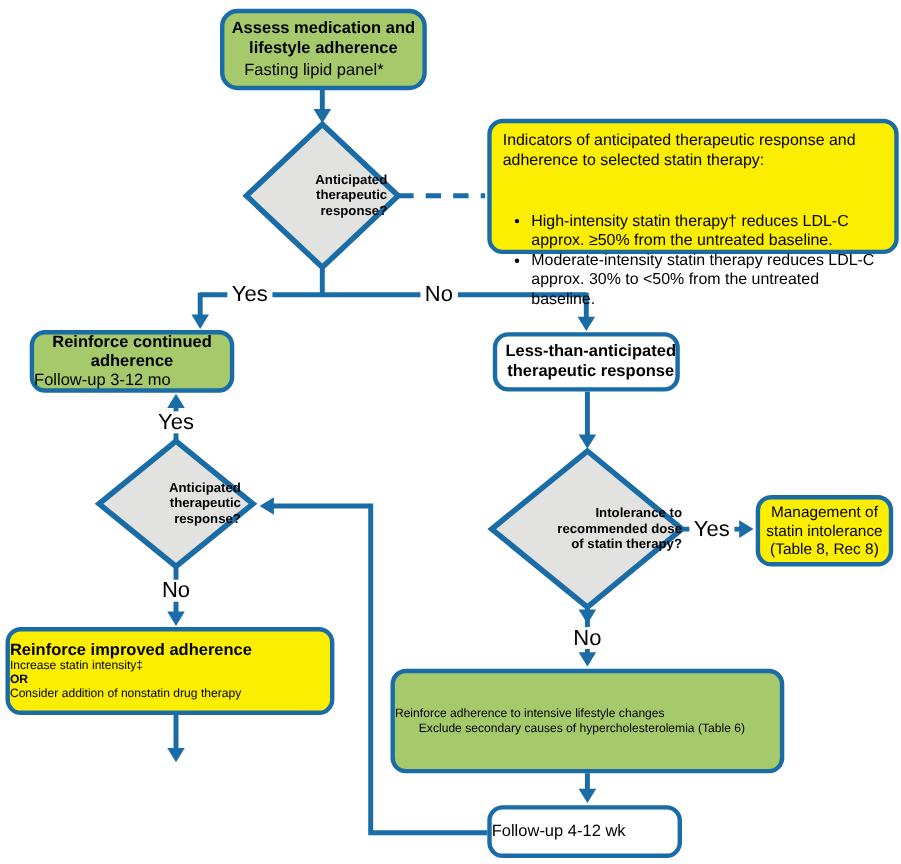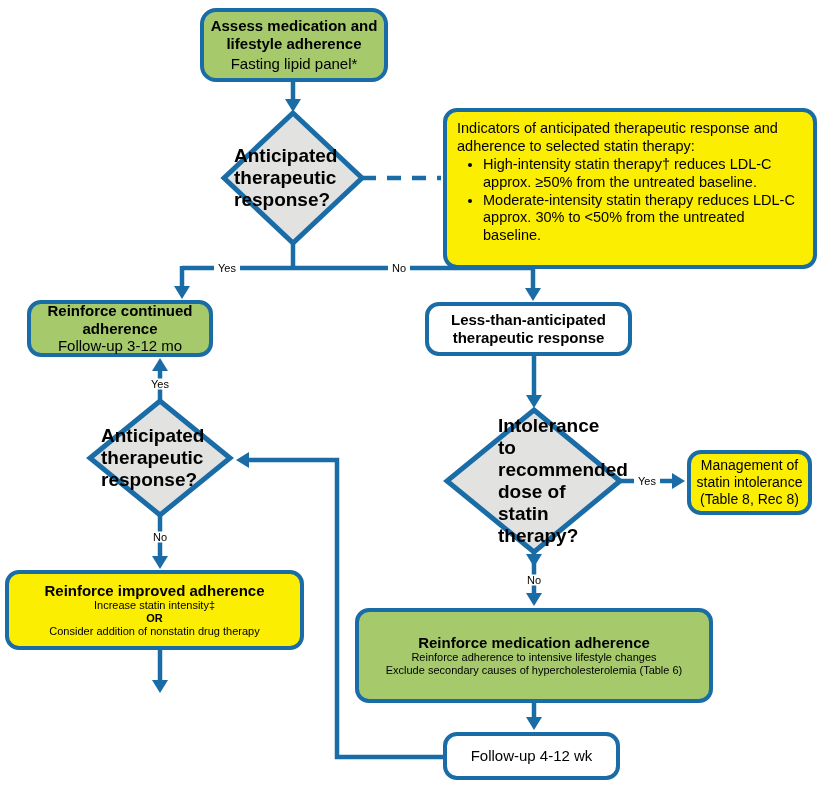--- a/index.html
+++ b/index.html
@@ -18,43 +18,43 @@
     overflow:hidden;
   }
   svg.layer{position:absolute;left:0;top:0;width:819px;height:785px;}
   .cline{stroke:var(--blue);stroke-width:4.5;fill:none;}
   .dline{stroke:var(--blue);stroke-width:4.5;fill:none;stroke-dasharray:14 11;}
   .arrow{fill:var(--blue);stroke:none;}
   .diamond{fill:var(--gray);stroke:var(--blue);stroke-width:5;}
   .box{
     position:absolute;box-sizing:border-box;
     border:4px solid var(--blue);border-radius:14px;
-    display:flex;flex-direction:column;justify-content:center;align-items:center;
+    display:flex;flex-direction:column;justify-content:center;align-items:flex-start;
     text-align:center;font-size:15px;line-height:1.18;
   }
   .box.green{background:var(--green);}
   .box.yellow{background:var(--yellow);}
   .box.white{background:#ffffff;}
   .bold{font-weight:bold;}
   .dtext{
     position:absolute;transform:translate(-50%,-50%);
-    font-weight:bold;font-size:19px;line-height:1.16;text-align:left;
+    font-weight:bold;font-size:12px;line-height:1.16;text-align:right;
   }
   .edge-label{
     position:absolute;transform:translate(-50%,-50%);
-    background:#ffffff;padding:0 4px;font-size:11px;line-height:1;
+    background:#ffffff;padding:0 4px;font-size:20px;line-height:1;
   }
   #box-info{
     justify-content:flex-start;align-items:flex-start;text-align:left;
     font-size:14.5px;line-height:1.22;padding:8px 10px;
   }
   #box-info ul{margin:1px 0 0 0;padding-left:26px;}
   #box-info li{margin:0;}
   #box-management{font-size:14px;line-height:1.2;padding:2px;}
-  .sub{margin-top:3px;}
+  .sub{margin-top:3px;margin-left:18px;}
   .tight{font-size:11px;}
 </style>
 </head>
 <body>
 
 <div id="canvas">
 
   <svg class="layer" viewBox="0 0 819 785">
 
     <path class="cline" d="M293,80 V100"></path>
@@ -88,51 +88,50 @@
     <polygon class="diamond" points="293,113 362,178 293,243 224,178"></polygon>
     <polygon class="diamond" points="160,401 230,458 160,515 90,458"></polygon>
     <polygon class="diamond" points="534,410 620,481 534,552 447,481"></polygon>
   </svg>
 
   <div class="box green" id="box-assess" style="left:200px;top:8px;width:188px;height:74px;border-radius:16px;">
     <div class="bold">Assess medication and lifestyle adherence</div>
     <div class="sub">Fasting lipid panel*</div>
   </div>
 
-  <div class="box yellow" id="box-info" style="left:443px;top:108px;width:374px;height:161px;">
+  <div class="box yellow" id="box-info" style="left:443px;top:108px;width:374px;height:123px;gap:37px;">
     <div>Indicators of anticipated therapeutic response and adherence to selected statin therapy:</div>
     <ul>
       <li>High-intensity statin therapy† reduces LDL-C approx. ≥50% from the untreated baseline.</li>
       <li>Moderate-intensity statin therapy reduces LDL-C approx. 30% to &lt;50% from the untreated baseline.</li>
     </ul>
   </div>
 
   <div class="box green" id="box-reinforce-continued" style="left:27px;top:300px;width:186px;height:57px;">
     <div class="bold">Reinforce continued adherence</div>
     <div>Follow-up 3-12 mo</div>
   </div>
 
-  <div class="box white" id="box-less-than" style="left:425px;top:302px;width:207px;height:54px;">
+  <div class="box white" id="box-less-than" style="left:448px;top:302px;width:170px;height:54px;">
     <div class="bold" style="width:170px;">Less-than-anticipated therapeutic response</div>
   </div>
 
   <div class="box yellow" id="box-management" style="left:687px;top:450px;width:125px;height:65px;">
     <div>Management of statin intolerance (Table 8, Rec 8)</div>
   </div>
 
   <div class="box yellow" id="box-reinforce-improved" style="left:5px;top:570px;width:299px;height:80px;">
     <div class="bold">Reinforce improved adherence</div>
     <div class="tight">Increase statin intensity‡</div>
     <div class="bold tight">OR</div>
     <div class="tight">Consider addition of nonstatin drug therapy</div>
   </div>
 
 
   <div class="box green" id="box-reinforce-medication" style="left:355px;top:608px;width:358px;height:95px;">
-    <div class="bold">Reinforce medication adherence</div>
     <div class="tight">Reinforce adherence to intensive lifestyle changes</div>
     <div class="tight" style="width:340px;">Exclude secondary causes of hypercholesterolemia (Table 6)</div>
   </div>
 
   <div class="box white" id="box-followup" style="left:443px;top:732px;width:177px;height:48px;">
     <div>Follow-up 4-12 wk</div>
   </div>
 
   <div class="dtext" style="left:293px;top:178px;width:118px;">Anticipated therapeutic response?</div>
   <div class="dtext" style="left:160px;top:458px;width:118px;">Anticipated therapeutic response?</div>

